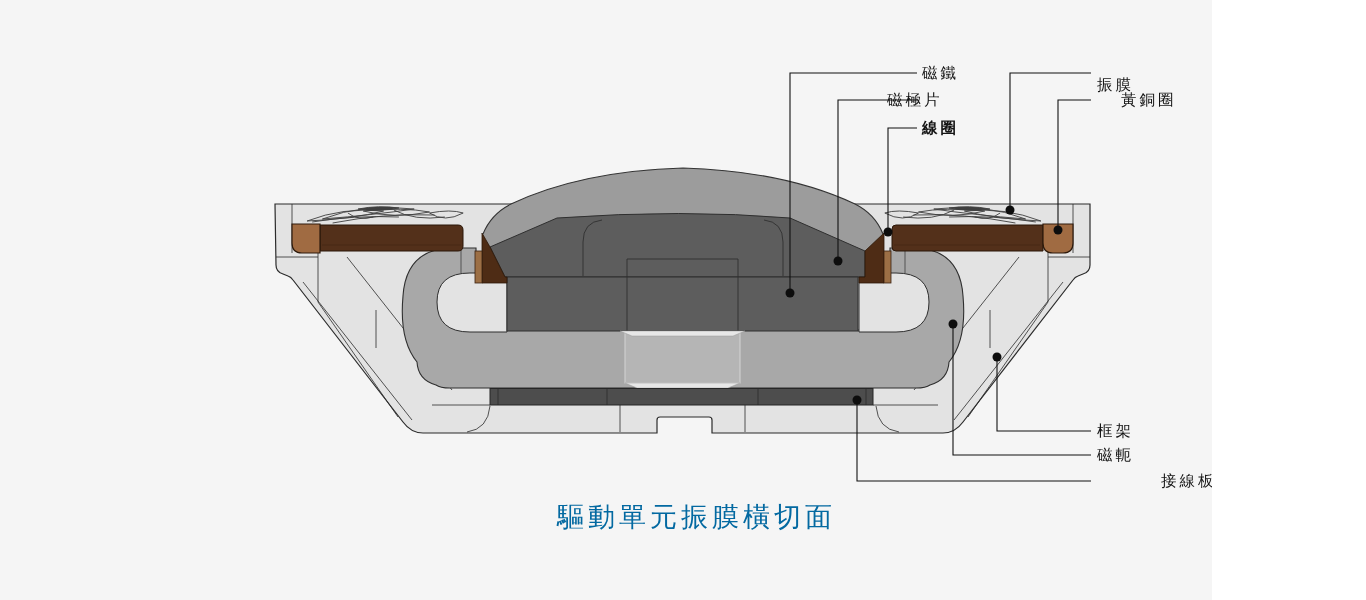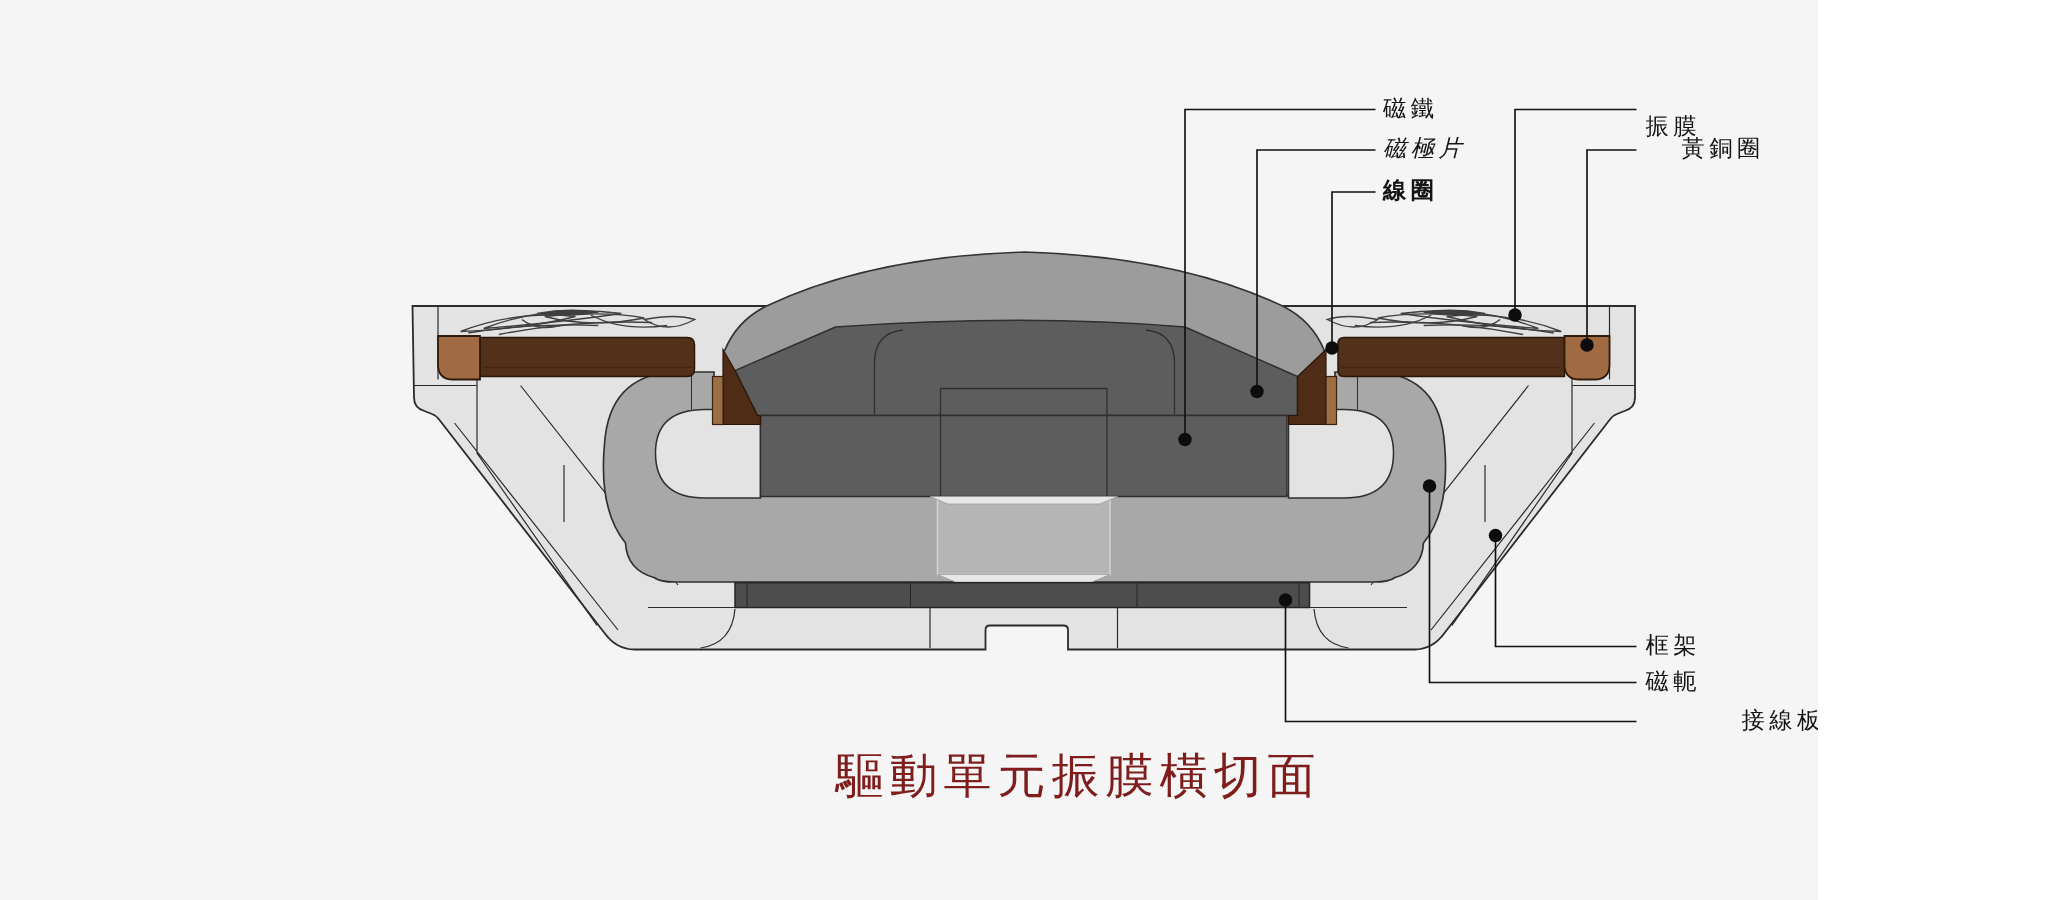--- a/index.html
+++ b/index.html
@@ -9,21 +9,21 @@
     font-family:"Liberation Serif","DejaVu Serif",serif;
   }
   #stage svg { position:absolute; left:0; top:0; }
   .lbl {
     position:absolute; font-size:15.5px; line-height:16px;
     letter-spacing:3px; color:#141414; white-space:nowrap;
     font-family:"Liberation Serif","DejaVu Serif",serif;
   }
   .title {
     position:absolute; left:557px; top:502px;
-    font-size:32px; line-height:30px; letter-spacing:4px; color:#7f1d1d;
+    font-size:27px; line-height:30px; letter-spacing:4px; color:#0369a1;
     font-family:"Liberation Serif","DejaVu Serif",serif;
   }
 </style>
 </head>
 <body>
 
 <div id="stage">
 
 <svg width="1366" height="600" viewBox="0 0 1366 600">
 
@@ -134,21 +134,21 @@
     <circle cx="888" cy="232" r="4.5"></circle>
     <circle cx="1010" cy="210" r="4.5"></circle>
     <circle cx="1058" cy="230" r="4.5"></circle>
     <circle cx="997" cy="357" r="4.5"></circle>
     <circle cx="953" cy="324" r="4.5"></circle>
     <circle cx="857" cy="400" r="4.5"></circle>
   </g>
 </svg>
 
   <span class="lbl" style="left:922px; top:65px;">磁鐵</span>
-  <span class="lbl" style="left:922px; top:92px;font-style:italic;">磁極片</span>
+  <span class="lbl" style="left:887px; top:92px;">磁極片</span>
   <span class="lbl" style="left:922px; top:120px;font-weight:bold;">線圈</span>
 
   <span class="lbl" style="left:1097px; top:65px;margin-top:12px;">振膜</span>
   <span class="lbl" style="left:1097px; top:92px;margin-left:24px;">黃銅圈</span>
 
   <span class="lbl" style="left:1097px; top:423px;">框架</span>
   <span class="lbl" style="left:1097px; top:447px;">磁軛</span>
   <span class="lbl" style="left:1161px; top:473px;">接線板</span>
 
   <span class="title">驅動單元振膜橫切面</span>

